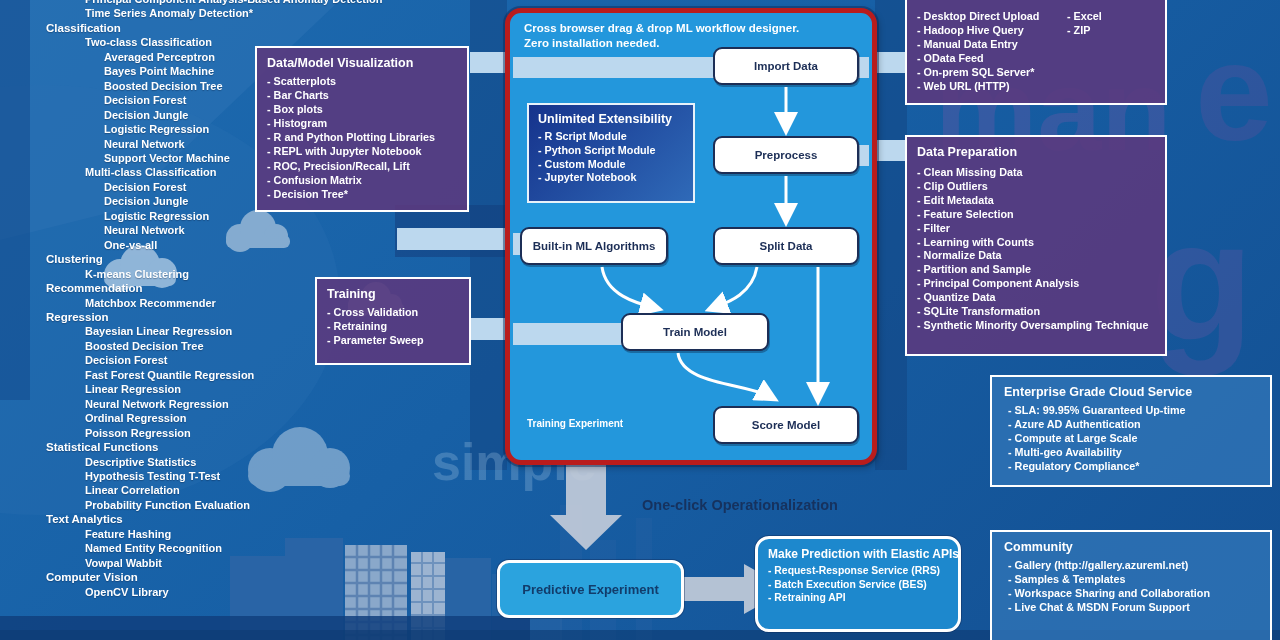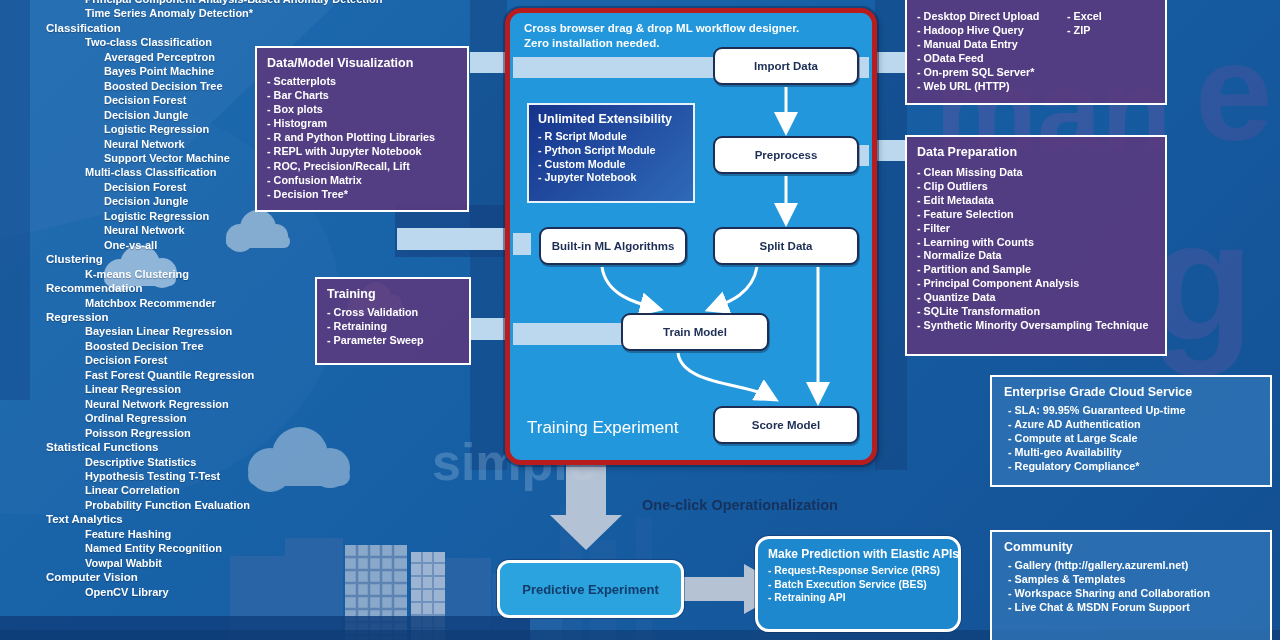--- a/index.html
+++ b/index.html
@@ -38,21 +38,21 @@
   #workflow .inband{position:absolute;background:#bcd8ee;z-index:1;}
   .wf-header{position:absolute;left:14px;top:8px;font-size:11.5px;font-weight:700;line-height:14.5px;z-index:3;}
   .node{position:absolute;background:#fff;border:2px solid #1c2e56;border-radius:9px;z-index:4;
     display:flex;align-items:center;justify-content:center;color:#1c2e56;font-weight:700;
     font-size:11.5px;box-sizing:border-box;box-shadow:1px 2px 0 rgba(10,25,55,.35);white-space:nowrap;}
   #unlimited{position:absolute;left:17px;top:90px;width:168px;height:100px;z-index:4;
     background:linear-gradient(135deg,#16338c 0%,#2f6ab8 100%);border:2px solid #e8f2fa;
     padding:6px 9px;box-sizing:border-box;}
   #unlimited .boxtitle{font-size:12.5px;}
   #unlimited ul.plist li{font-size:10.8px;line-height:13.8px;}
-  #wf-label{position:absolute;left:17px;top:405px;font-size:17px;font-weight:400;z-index:4;}
+  #wf-label{position:absolute;left:17px;top:405px;font-size:10px;font-weight:700;z-index:4;}
   #wf-arrows{position:absolute;left:0;top:0;z-index:3;}
   
   #oneclick{position:absolute;left:555px;top:497px;width:370px;text-align:center;z-index:2;
     color:#16325e;font-weight:700;font-size:14.5px;text-shadow:none;}
   #predictive{position:absolute;left:497px;top:560px;width:187px;height:58px;z-index:2;
     background:#2ba3de;border:3px solid #fff;border-radius:12px;box-sizing:border-box;
     display:flex;align-items:center;justify-content:center;color:#123c6b;font-weight:700;
     font-size:13px;box-shadow:0 0 0 1px rgba(16,40,86,.4);}
   #makepred{position:absolute;left:755px;top:536px;width:206px;height:96px;z-index:2;
     background:#1d88cd;border:3px solid #fff;border-radius:14px;box-sizing:border-box;
@@ -294,21 +294,21 @@
       <path d="M92,254 C96,282 126,290 145,295" marker-end="url(#ah)"></path>
       <path d="M247,254 C242,282 216,290 203,295" marker-end="url(#ah)"></path>
       <path d="M168,340 C172,372 236,370 261,384" marker-end="url(#ah)"></path>
       <path d="M308,254 L308,384" marker-end="url(#ah)"></path>
     </g>
   </svg>
 
   <div class="node" style="left:203px;top:34px;width:146px;height:38px;">Import Data</div>
   <div class="node" style="left:203px;top:123px;width:146px;height:38px;">Preprocess</div>
   <div class="node" style="left:203px;top:214px;width:146px;height:38px;">Split Data</div>
-  <div class="node" style="left:29px;top:214px;width:148px;height:38px;">Built-in ML Algorithms</div>
+  <div class="node" style="left:10px;top:214px;width:148px;height:38px;">Built-in ML Algorithms</div>
   <div class="node" style="left:111px;top:300px;width:148px;height:38px;">Train Model</div>
   <div class="node" style="left:203px;top:393px;width:146px;height:38px;">Score Model</div>
 
   <div id="unlimited">
     <div class="boxtitle">Unlimited Extensibility</div>
     <ul class="plist">
 
     <li>R Script Module</li>
         <li>Python Script Module</li>
         <li>Custom Module</li>

